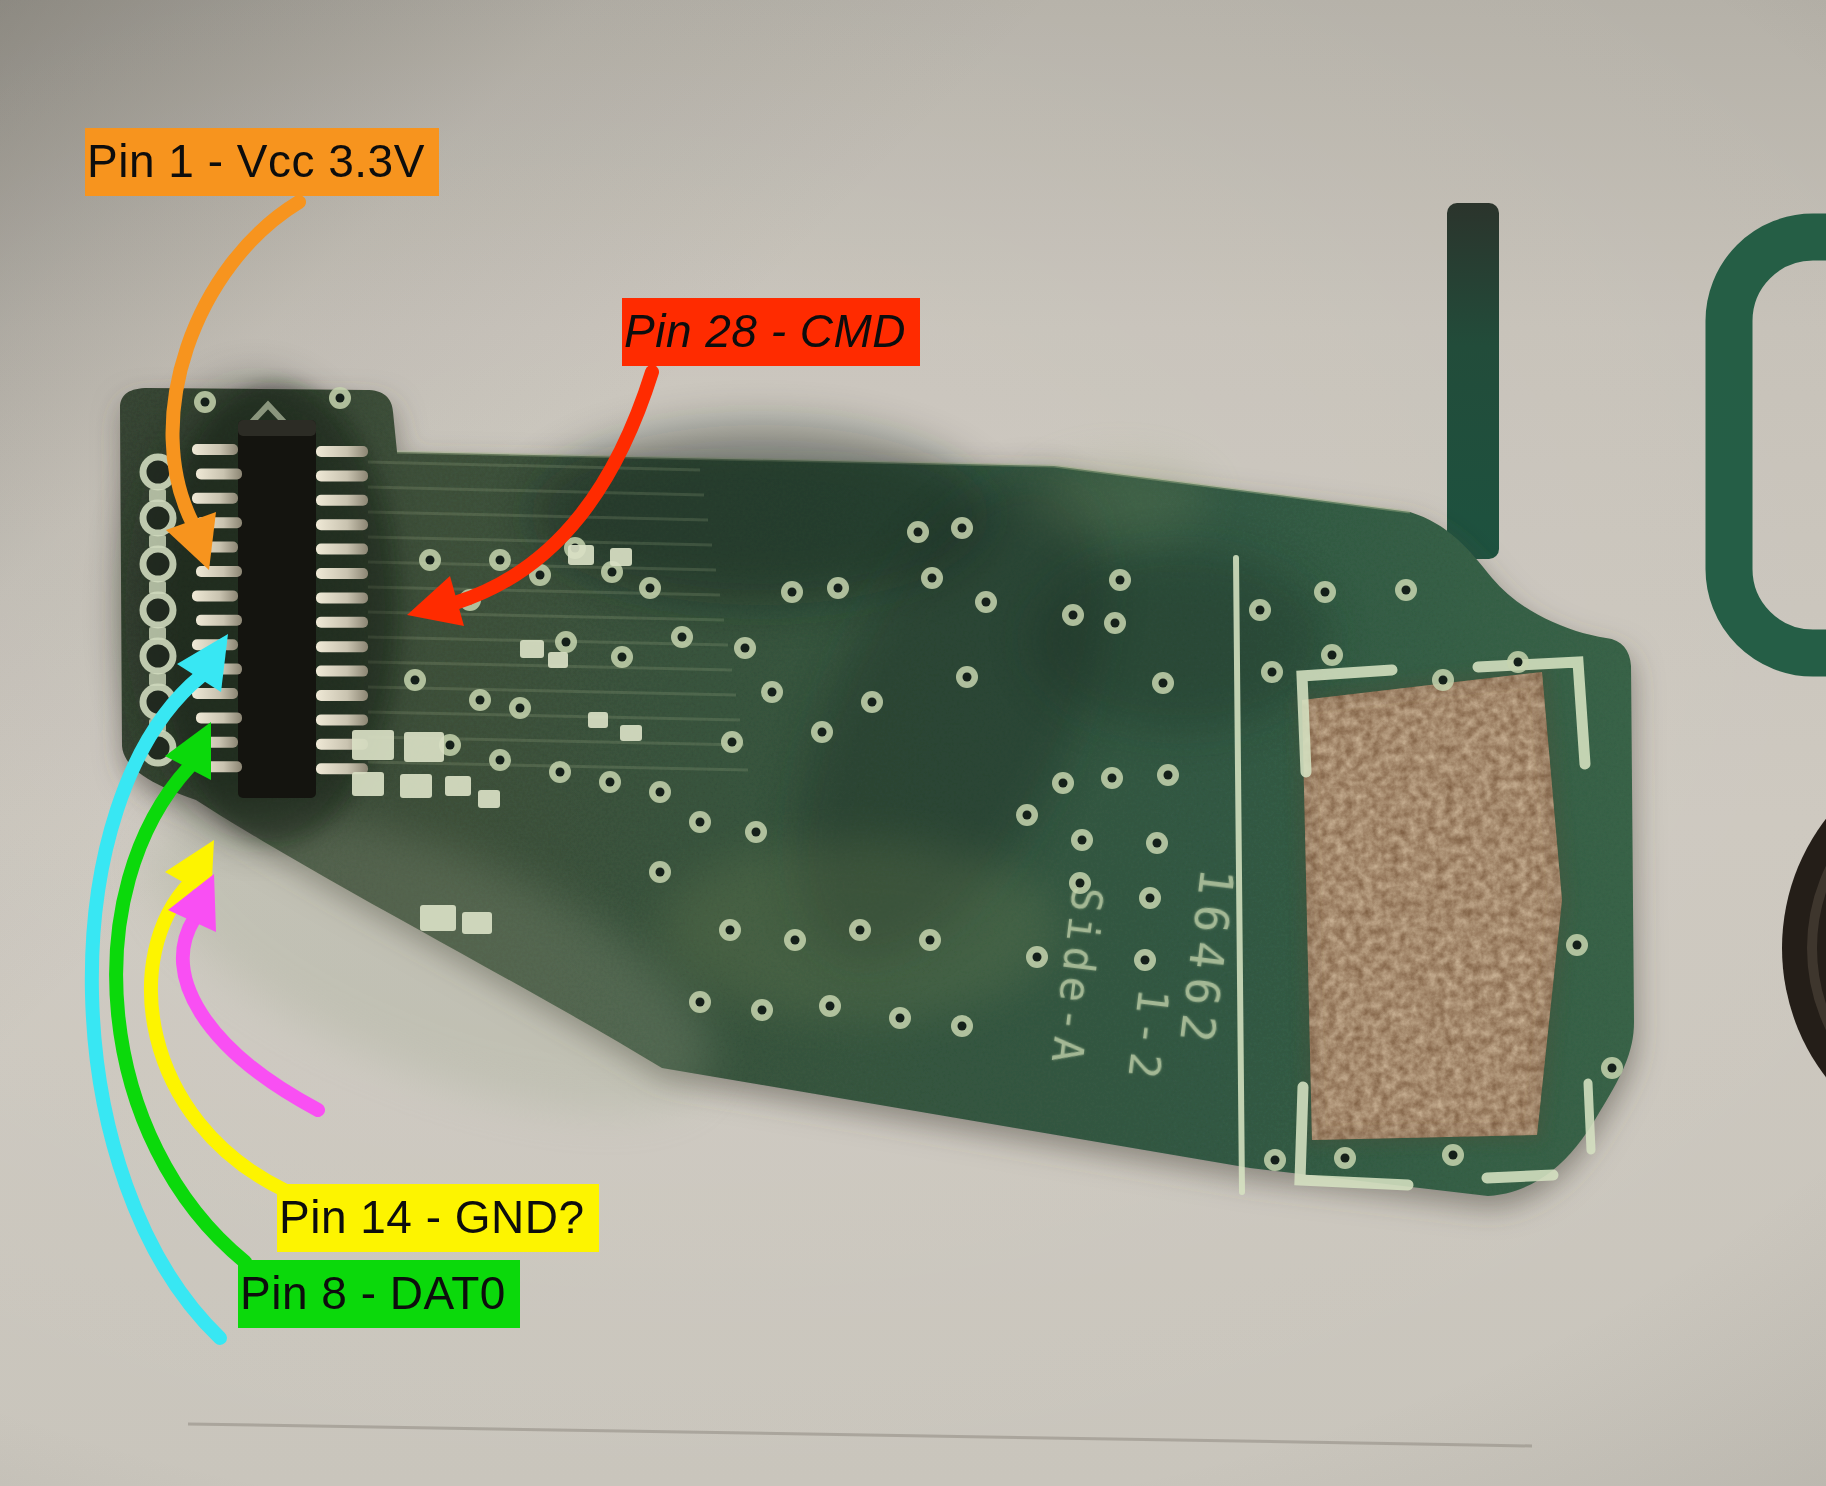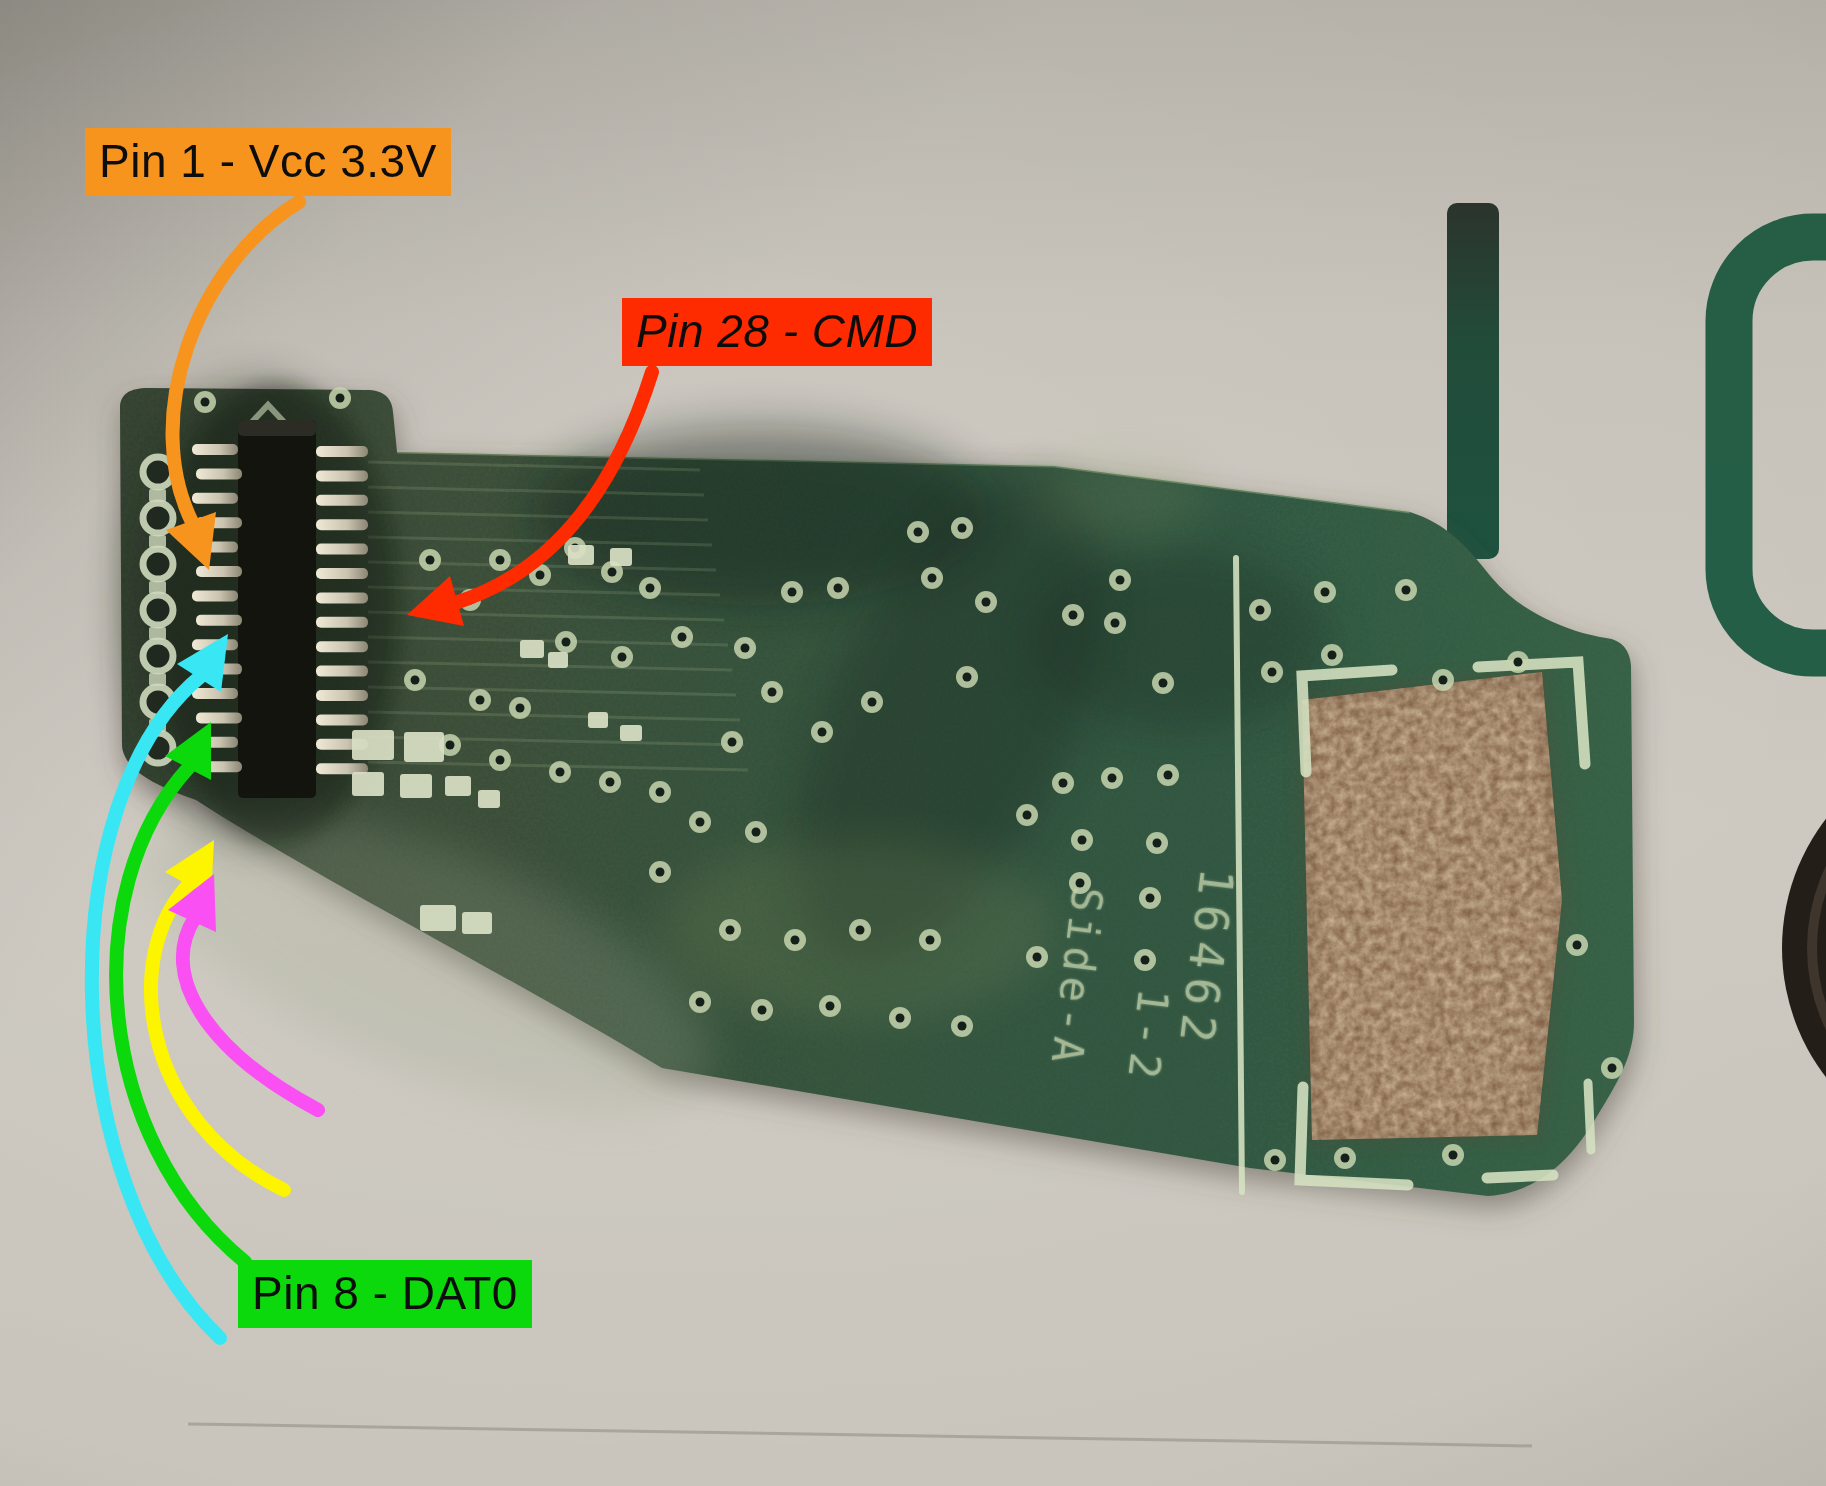--- a/index.html
+++ b/index.html
@@ -10,21 +10,21 @@
       linear-gradient(135deg, rgba(70,68,62,0.38) 0%, rgba(70,68,62,0.08) 18%, rgba(0,0,0,0) 32%),
       linear-gradient(180deg, #b5b1a8 0%, #c6c1b8 22%, #cdc8bf 55%, #c9c5bc 100%);
     font-family:"Liberation Sans", sans-serif;
   }
   svg{position:absolute;left:0;top:0;}
   .label{
     position:absolute;
     white-space:nowrap;
     font-size:46px;
     line-height:1.0;
-    padding:10px 14px 12px 14px;
+    padding:10px 14px 12px 2px;
     color:#0d0d0d;
     letter-spacing:0.5px;
   }
   .silk-text{
     position:absolute;
     font-family:"DejaVu Sans Mono", monospace;
     color:#c3d3ac;
     opacity:0.78;
     transform-origin:0 0;
     transform:rotate(97deg);
@@ -385,14 +385,15 @@
       <polygon points="214,874 216,932 168,910" stroke="none" fill="#F94FF3"></polygon>
     </g>
   </svg>
 
   <div class="silk-text" id="silk-16462">16462</div>
   <div class="silk-text" id="silk-1-2">1-2</div>
   <div class="silk-text" id="silk-sidea">Side-A</div>
 
   <div class="label" id="label-pin1" style="background: rgb(247, 148, 30);">Pin 1 - Vcc 3.3V</div>
   <div class="label" id="label-pin28" style="background: rgb(255, 43, 0); font-style: italic;">Pin 28 - CMD</div>
+  <div class="label" id="label-pin14" style="background: rgb(253, 244, 0);">Pin 14 - GND?</div>
   <div class="label" id="label-pin8" style="background: rgb(11, 217, 11);">Pin 8 - DAT0</div>
 </div>
 
 </body></html>

